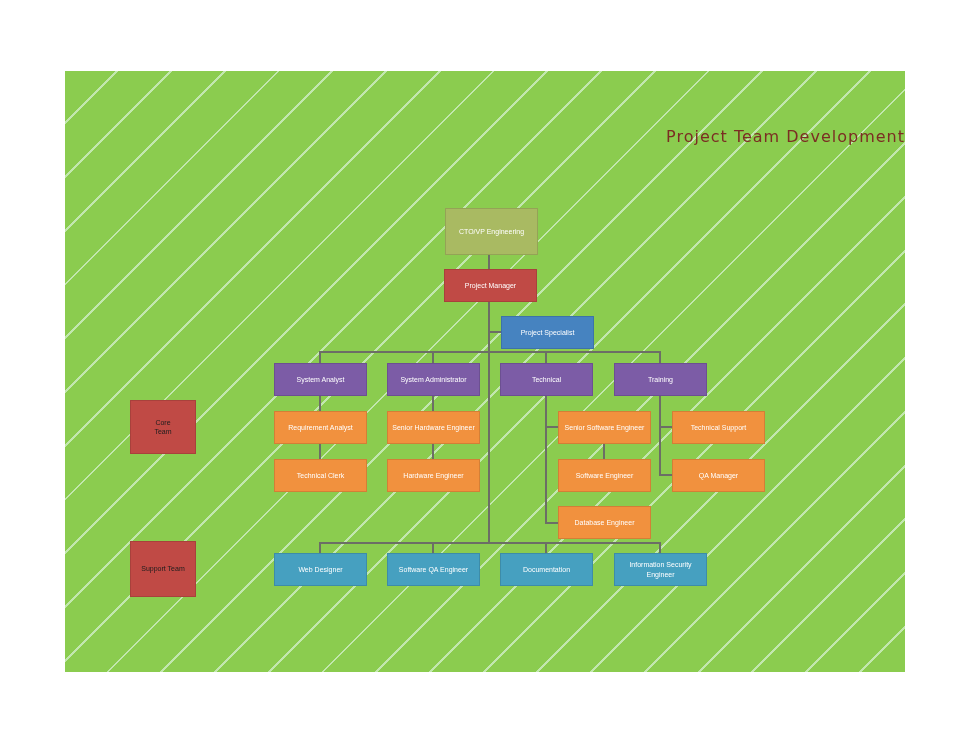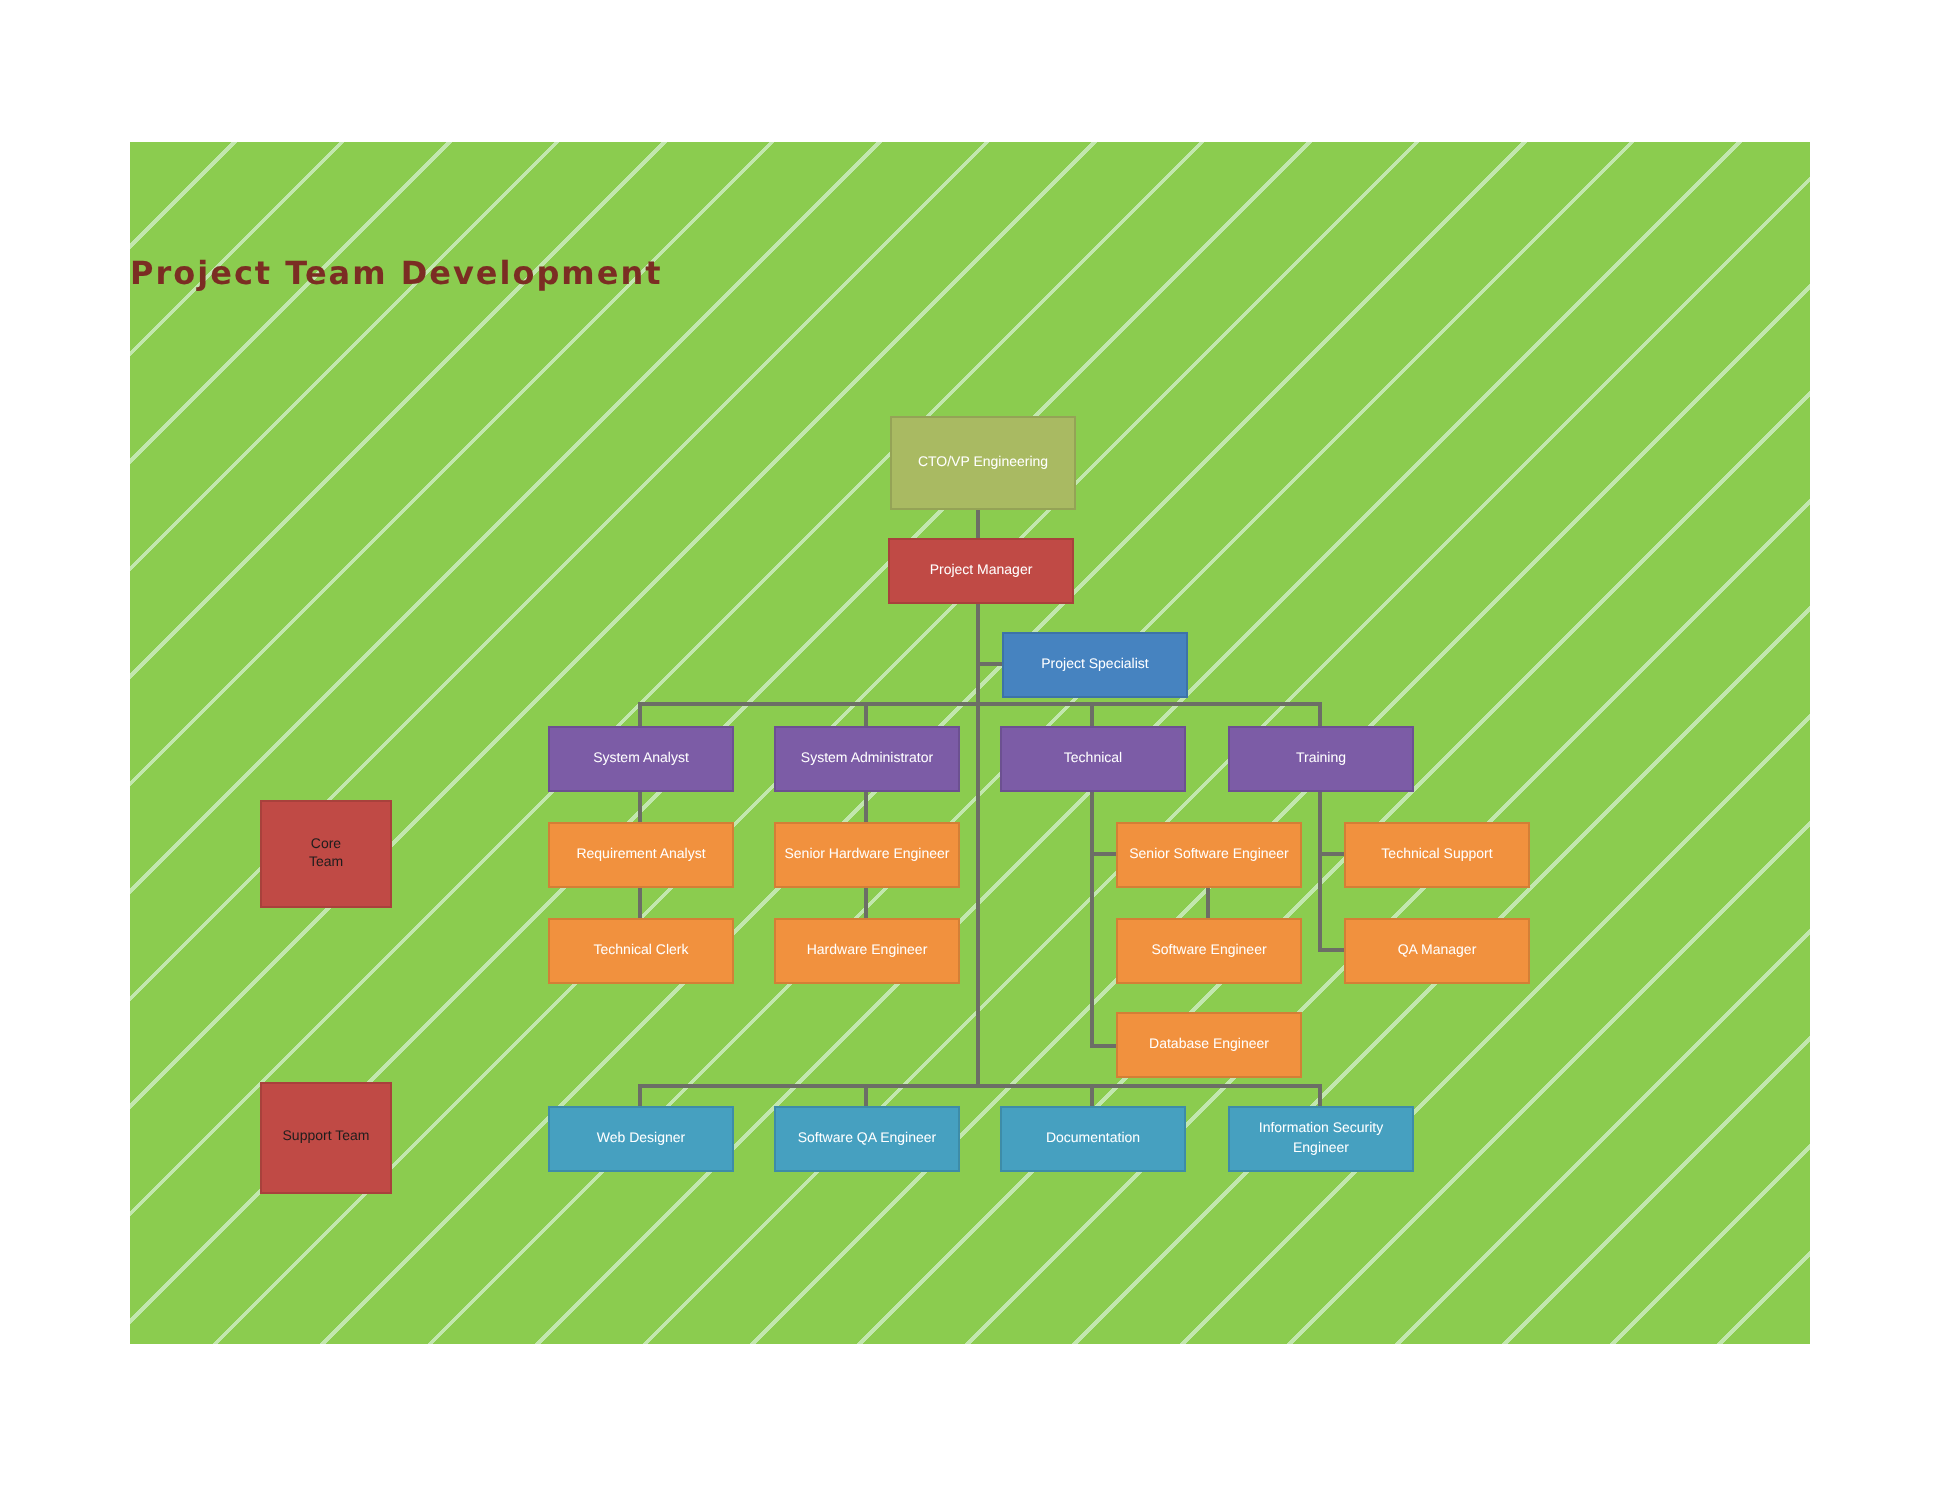--- a/index.html
+++ b/index.html
@@ -10,21 +10,21 @@
   #canvas {
     position:absolute; left:65px; top:71px; width:840px; height:601px;
     background:
       repeating-linear-gradient(135deg,
         rgba(255,255,255,0) 0px, rgba(255,255,255,0) 36px,
         #c2e7ae 36px, #c2e7ae 38px),
       #8bcc4f;
   }
   .chart-title {
     position:absolute; left:0; top:56px; width:100%;
-    text-align:left; font-size:16px; font-weight:bold;
+    text-align:right; font-size:16px; font-weight:normal;
     letter-spacing:1px; color:#7b2d23; font-family:"DejaVu Sans",sans-serif;
   }
   .node {
     position:absolute; width:93px; height:33px;
     display:flex; align-items:center; justify-content:center;
     text-align:center; color:#ffffff; font-size:7px; line-height:1.35;
     padding:2px 3px; border:1px solid rgba(0,0,0,0.12);
   }
   .olive  { background:#a9ba62; }
   .red    { background:#c04a45; }

